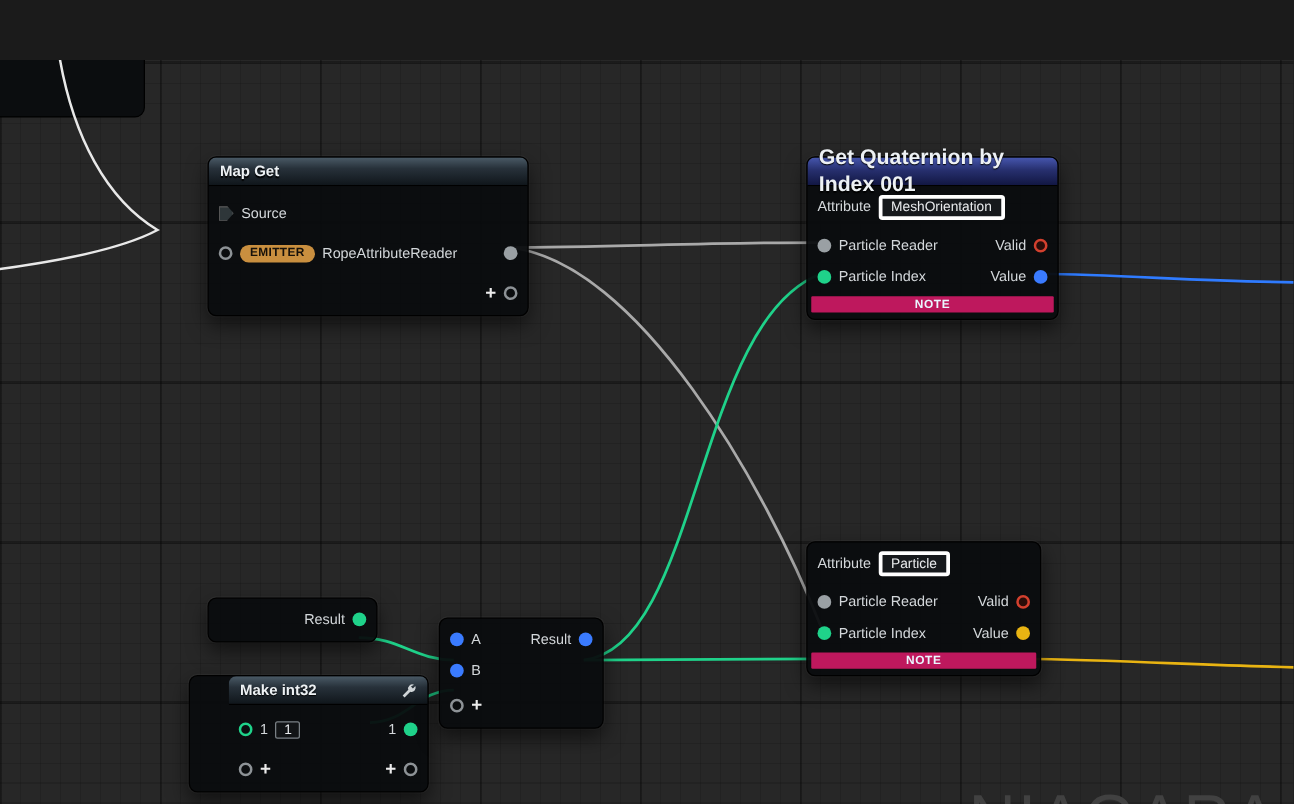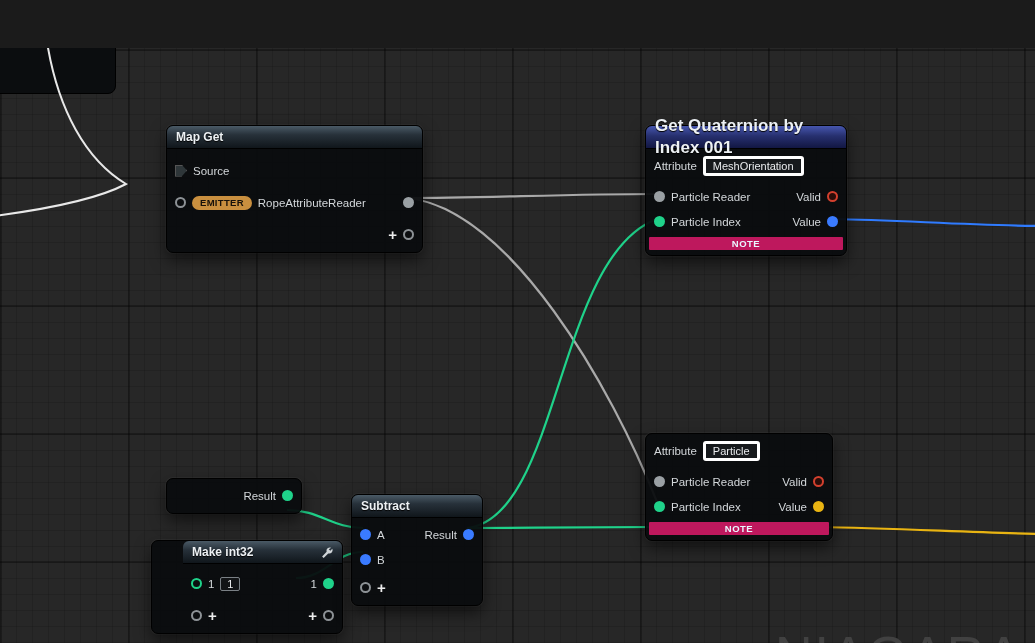--- a/index.html
+++ b/index.html
@@ -210,23 +210,20 @@
         <span class="pin hollow"></span>
         <span class="plus">+</span>
         <span class="spacer"></span>
         <span class="plus">+</span>
         <span class="pin hollow"></span>
       </div>
     </div>
   </div>
 
   <div class="node" style="left:351px; top:446px; width:130px;">
-    <div class="hdr hdr-slate">
-      <span>Subtract</span>
-    </div>
     <div class="body-pad">
       <div class="row">
         <span class="pin blue"></span>
         <span class="lbl">A</span>
         <span class="spacer"></span>
         <span class="rlabel">Result</span>
         <span class="pin blue"></span>
       </div>
       <div class="row">
         <span class="pin blue"></span>

